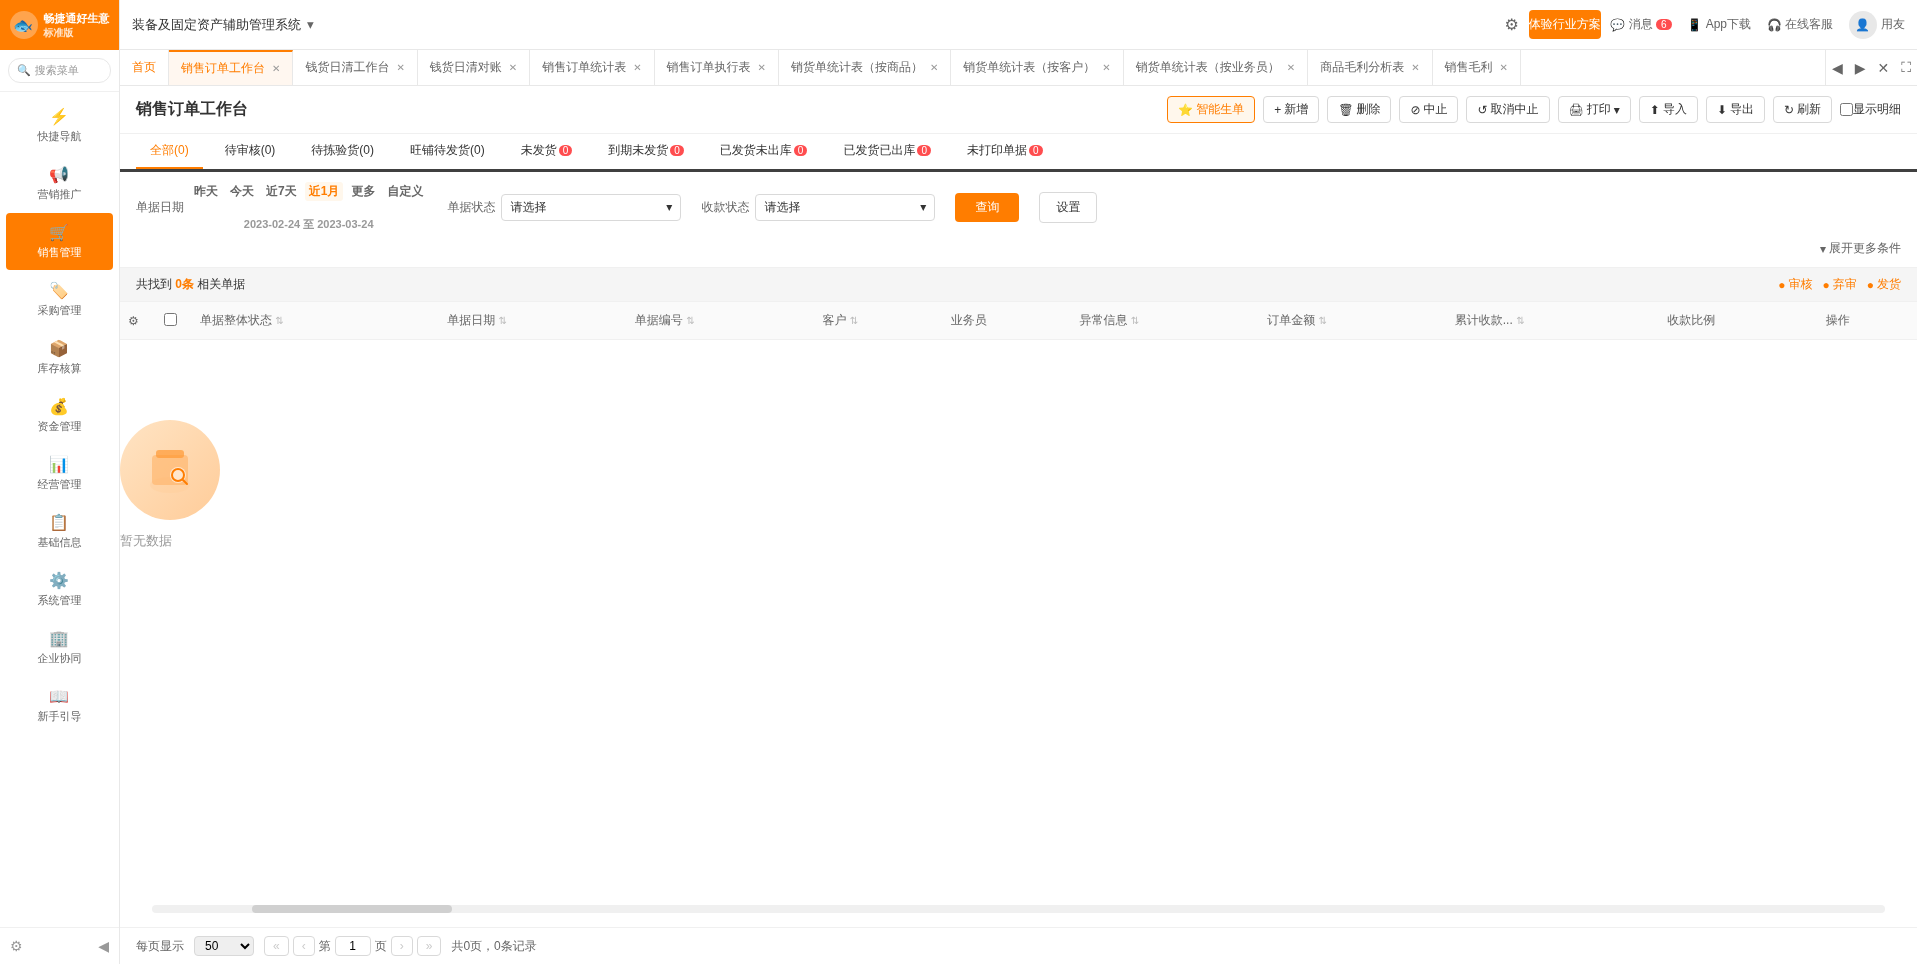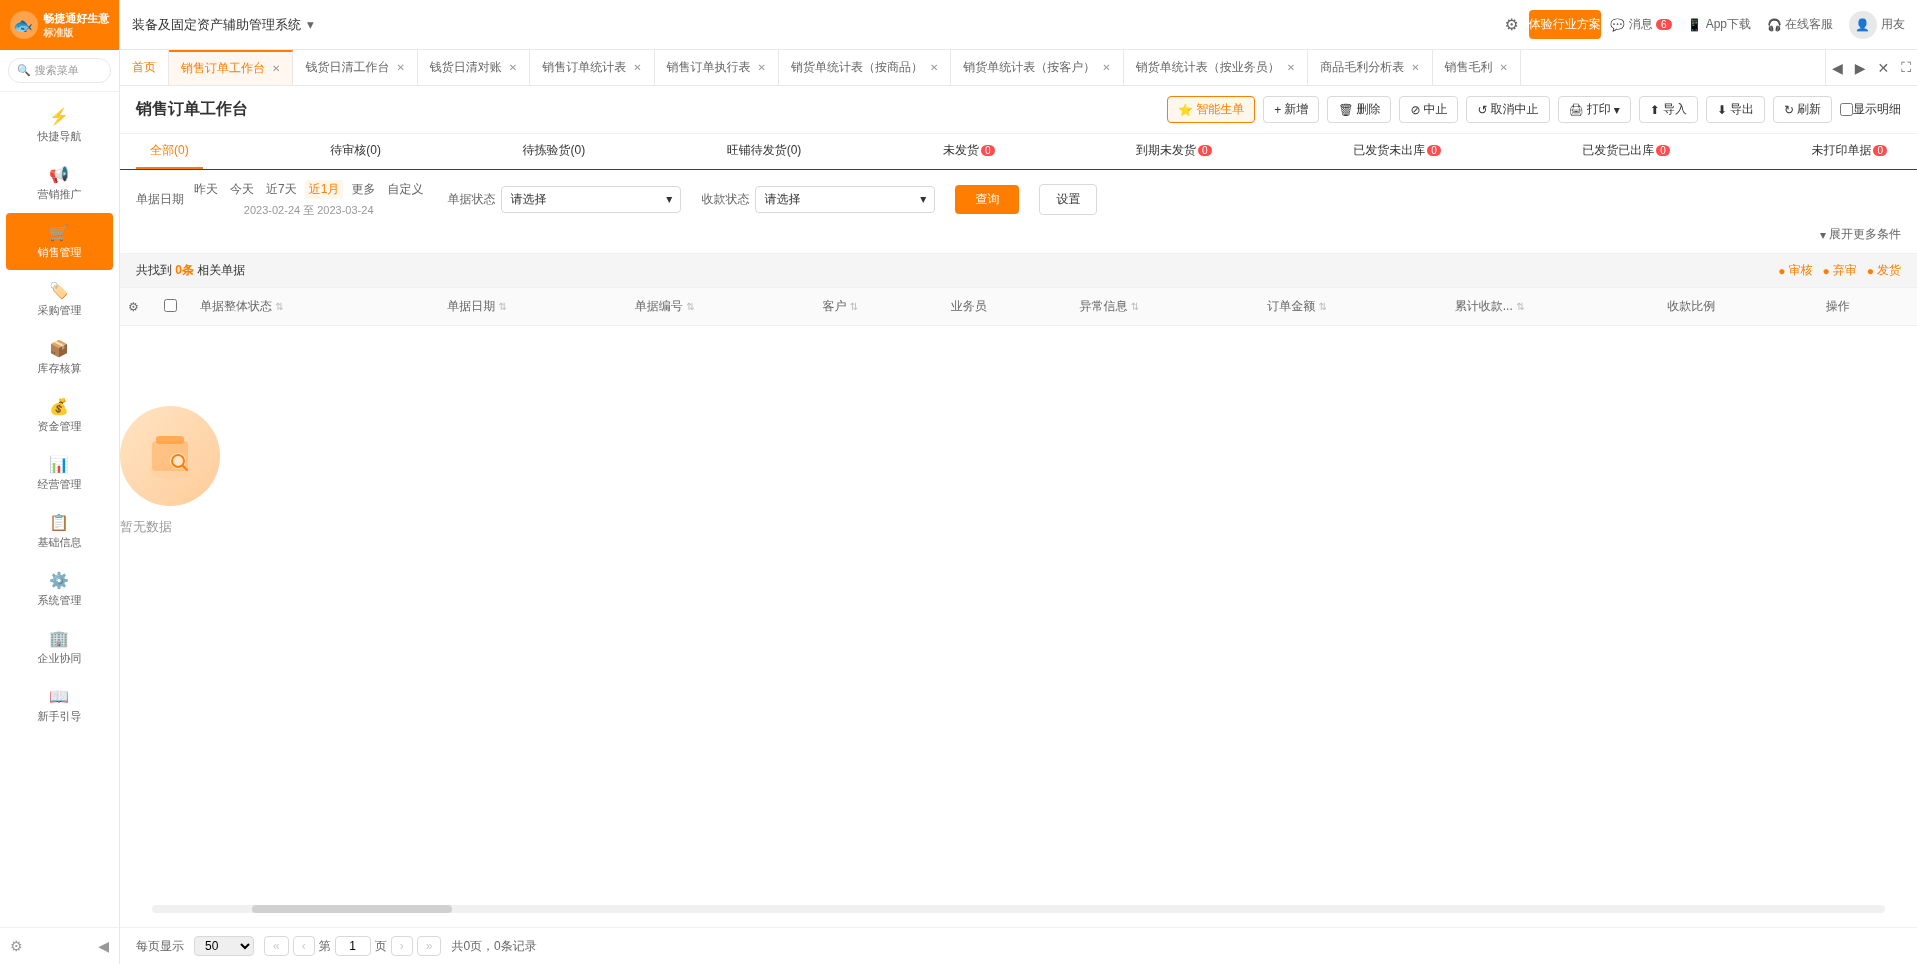--- a/index.html
+++ b/index.html
@@ -49,31 +49,31 @@
     .page-title { font-size: 16px; font-weight: bold; color: #333; }
     .page-actions { display: flex; align-items: center; gap: 8px; }
     .action-btn { background: none; border: 1px solid #d9d9d9; border-radius: 4px; padding: 4px 10px; font-size: 12px; cursor: pointer; color: #333; display: flex; align-items: center; gap: 3px; }
     .smart-btn { background: #fff7ec; border: 1px solid #ff7d00; border-radius: 4px; padding: 4px 10px; font-size: 12px; cursor: pointer; color: #ff7d00; display: flex; align-items: center; gap: 3px; }
     .add-btn { background: #fff; border: 1px solid #d9d9d9; border-radius: 4px; padding: 4px 10px; font-size: 12px; cursor: pointer; color: #333; display: flex; align-items: center; gap: 3px; }
     .query-btn { background: #ff7d00; color: #fff; border: none; border-radius: 4px; padding: 6px 20px; font-size: 12px; cursor: pointer; }
     .set-btn { background: #fff; border: 1px solid #d9d9d9; border-radius: 4px; padding: 6px 16px; font-size: 12px; cursor: pointer; color: #333; }
     .checkbox-label { font-size: 12px; color: #333; display: flex; align-items: center; }
 
     
-    .sub-tabs { background: #fff; padding: 0 16px; border-bottom: 1px solid #404040; display: flex; gap: 0; flex-shrink: 0; justify-content: space-between; }
+    .sub-tabs { background: #fff; padding: 0 16px; border-bottom: 3px solid #404040; display: flex; gap: 8px; flex-shrink: 0; }
     .sub-tab { padding: 8px 14px; font-size: 12px; cursor: pointer; color: #333; border-bottom: 2px solid transparent; white-space: nowrap; }
     .sub-tab.active { color: #ff7d00; border-bottom-color: #ff7d00; }
     .sub-tab .count-badge { background: #ff4d4f; color: #fff; border-radius: 10px; padding: 0 4px; font-size: 10px; margin-left: 2px; }
 
     
     .filter-bar { background: #fff; padding: 10px 16px; border-bottom: 1px solid #f0f0f0; flex-shrink: 0; }
     .filter-row { display: flex; align-items: center; gap: 20px; flex-wrap: wrap; }
     .filter-item { display: flex; align-items: center; gap: 6px; }
     .filter-label { font-size: 12px; color: #666; white-space: nowrap; }
-    .filter-date-group { display: flex; gap: 4px; align-items: center; flex-direction: column; }
+    .filter-date-group { display: flex; gap: 16px; align-items: center; flex-direction: column; font-weight: bold; }
     .date-options { display: flex; gap: 4px; align-items: center; }
     .date-opt { font-size: 12px; color: #666; cursor: pointer; padding: 1px 4px; }
     .date-opt.active { color: #ff7d00; background: #fff7ec; border-radius: 3px; }
     .date-range { font-size: 11px; color: #999; }
     .filter-select { border: 1px solid #d9d9d9; border-radius: 4px; padding: 4px 8px; font-size: 12px; color: #333; width: 180px; cursor: pointer; display: flex; align-items: center; justify-content: space-between; }
     .expand-btn { display: flex; align-items: center; gap: 3px; color: #666; font-size: 12px; cursor: pointer; margin-left: auto; }
 
     
     .table-area { flex: 1; overflow: auto; background: #fff; }
     .table-header-bar { padding: 8px 16px; display: flex; align-items: center; justify-content: space-between; border-bottom: 1px solid #f0f0f0; flex-shrink: 0; }

